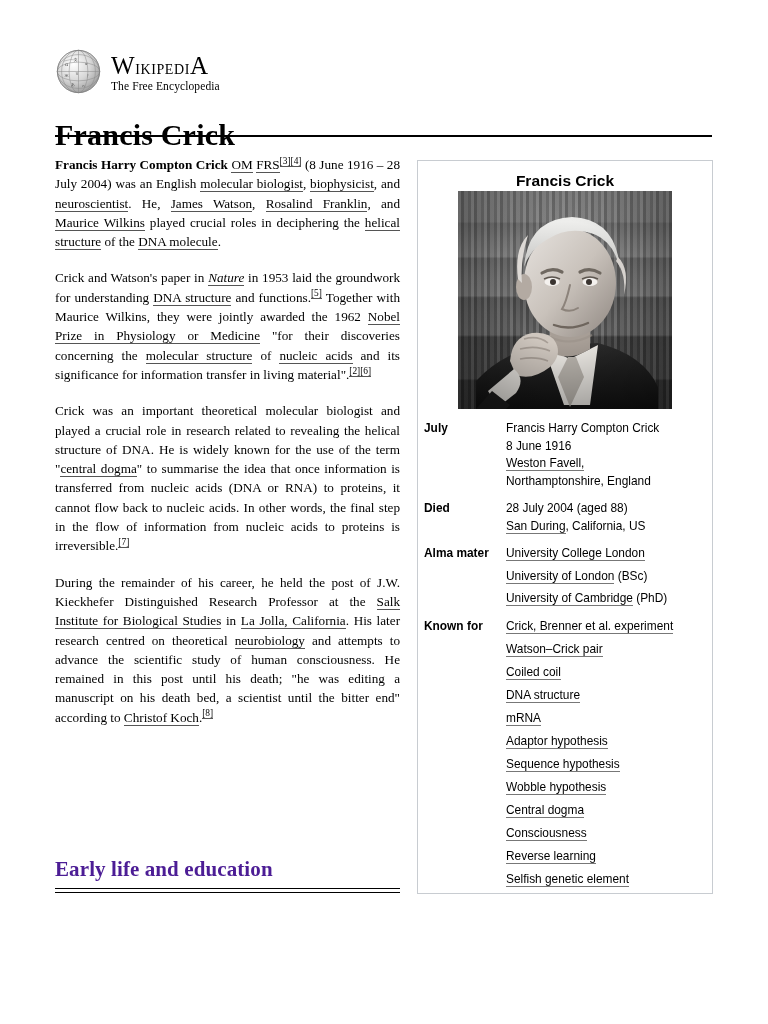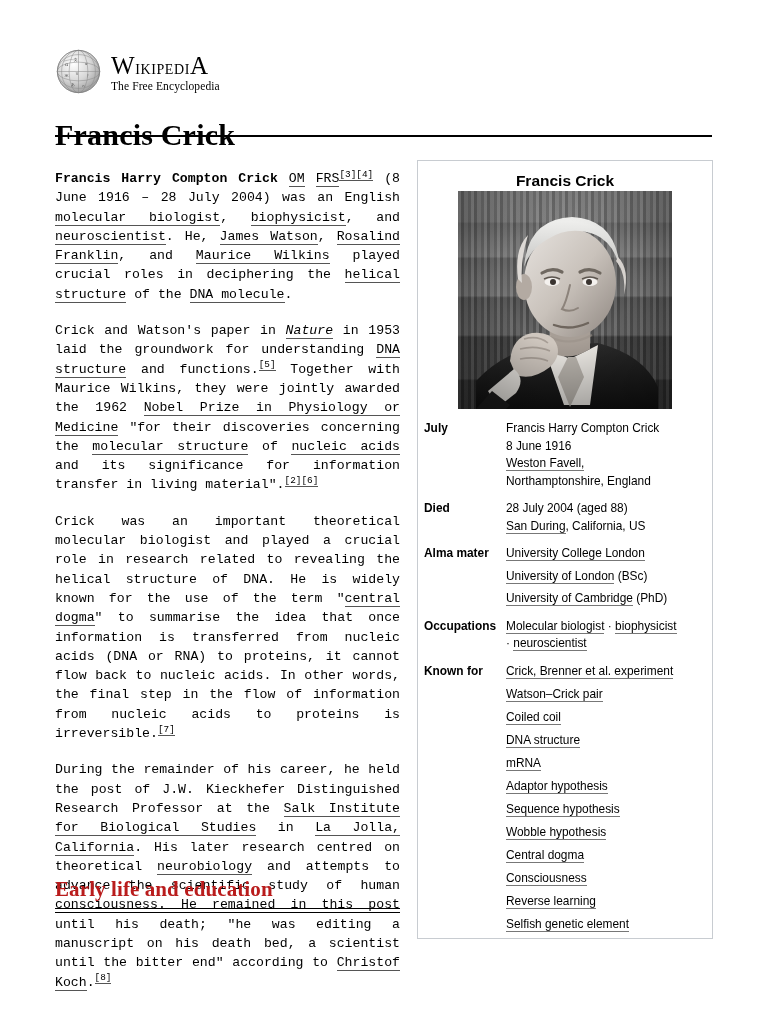--- a/index.html
+++ b/index.html
@@ -78,27 +78,26 @@
   }
 
   
   .body-col {
     position: absolute;
     left: 55px;
     top: 155px;
     width: 345px;
   }
   .body-col p {
-    margin: 14px 0 17px 0;
+    margin: 0 0 17px 0;
     font-size: 13.2px;
     line-height: 19.3px;
     text-align: justify;
     text-justify: inter-word;
     hyphens: none;
-    font-family: Liberation Mono, monospace;
   }
   .body-col p:last-of-type { margin-bottom: 0; }
   .lnk {
     text-decoration: none;
     border-bottom: 1px solid #555;
     color: #000;
   }
   .ital { font-style: italic; }
   b.lead { font-weight: bold; }
   sup.ref {
@@ -112,24 +111,23 @@
   .section-head {
     position: absolute;
     left: 55px;
     top: 857px;
     width: 345px;
   }
   .section-head .sh-text {
     font-family: "Liberation Serif", "DejaVu Serif", serif;
     font-size: 21px;
     font-weight: bold;
-    color: #b91c1c;
+    color: #4c1d95;
     padding-bottom: 6px;
     letter-spacing: 0.1px;
-    margin-top: 20px;
   }
   .section-head .sh-rule {
     height: 1px;
     background: #000;
     margin-top: 0px;
   }
   .section-head .sh-rule2 {
     height: 1px;
     background: #000;
     margin-top: 3px;
@@ -374,27 +372,20 @@
           </tr>
           <tr>
             <td class="lab">Alma mater</td>
             <td class="val alma">
               <span class="line"><span class="lnk">University College London</span></span>
               <span class="line"><span class="lnk">University of London</span><span> (BSc)</span></span>
               <span class="line"><span class="lnk">University of Cambridge</span><span> (PhD)</span></span>
             </td>
           </tr>
           <tr>
-            <td class="lab">Occupations</td>
-            <td class="val">
-              <span class="line"><span class="lnk">Molecular biologist</span><span> · </span><span class="lnk">biophysicist</span></span>
-              <span class="line"><span> · </span><span class="lnk">neuroscientist</span></span>
-            </td>
-          </tr>
-          <tr>
             <td class="lab">Known for</td>
             <td class="val known-list">
               <span class="line"><span class="lnk">Crick, Brenner et al. experiment</span></span>
               <span class="line"><span class="lnk">Watson–Crick pair</span></span>
               <span class="line"><span class="lnk">Coiled coil</span></span>
               <span class="line"><span class="lnk">DNA structure</span></span>
               <span class="line"><span class="lnk">mRNA</span></span>
               <span class="line"><span class="lnk">Adaptor hypothesis</span></span>
               <span class="line"><span class="lnk">Sequence hypothesis</span></span>
               <span class="line"><span class="lnk">Wobble hypothesis</span></span>

